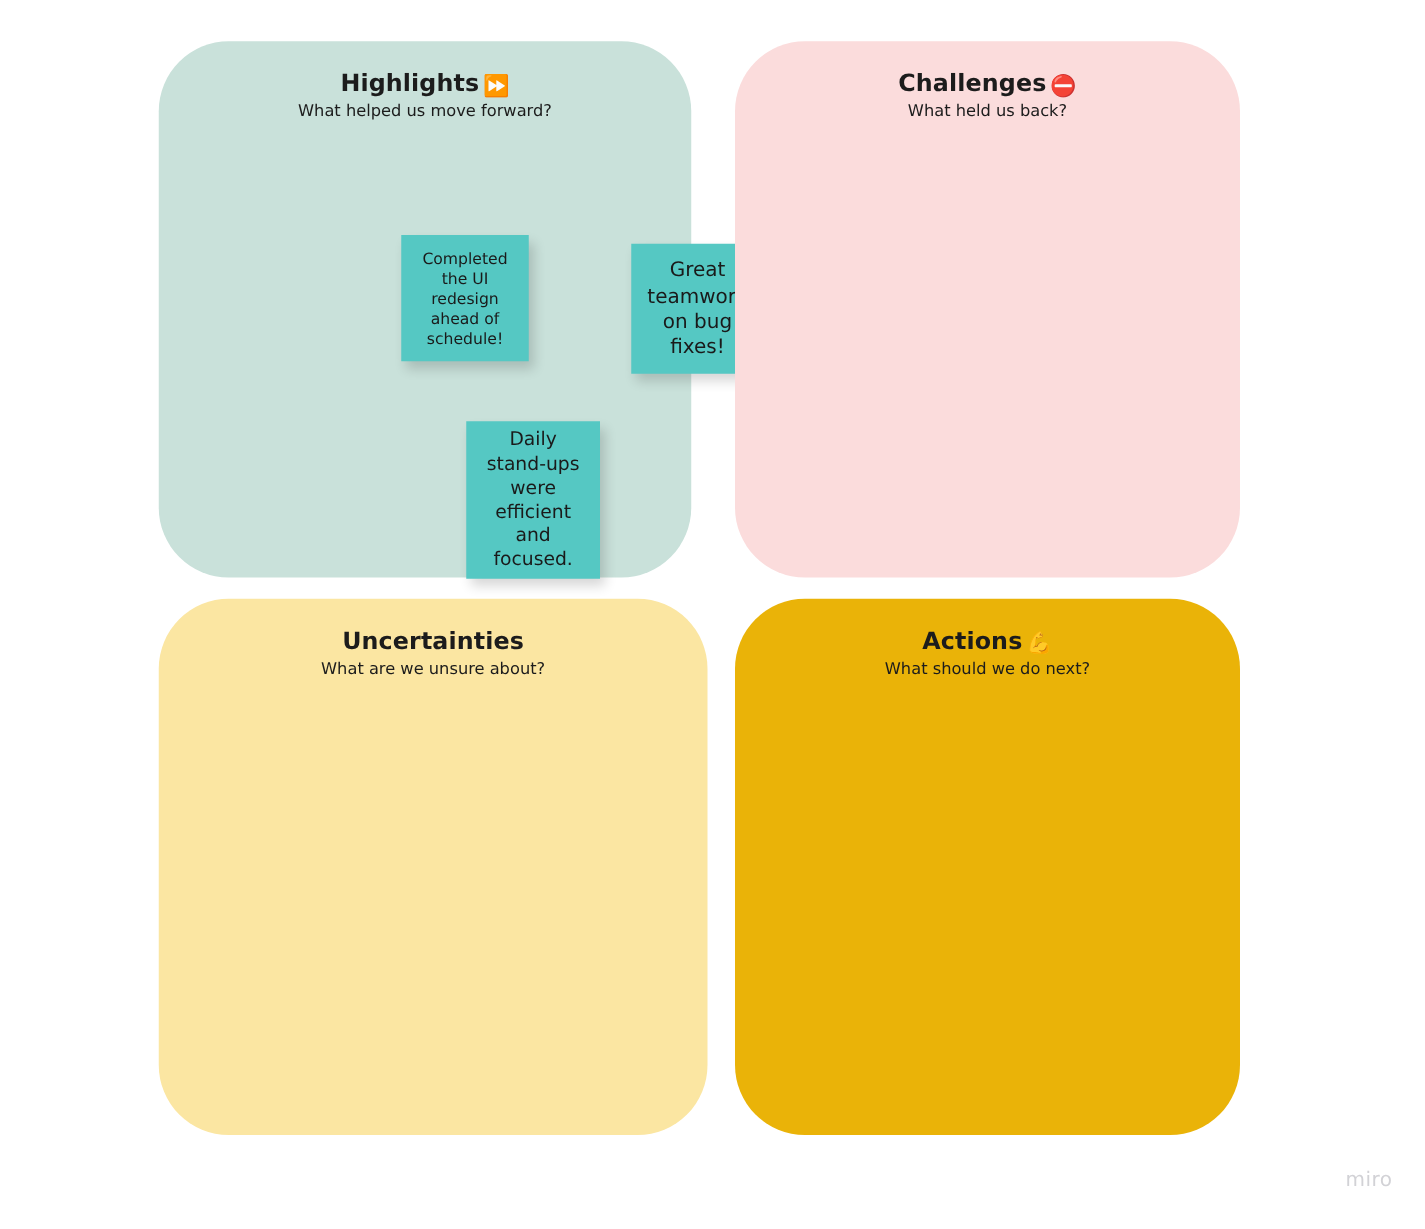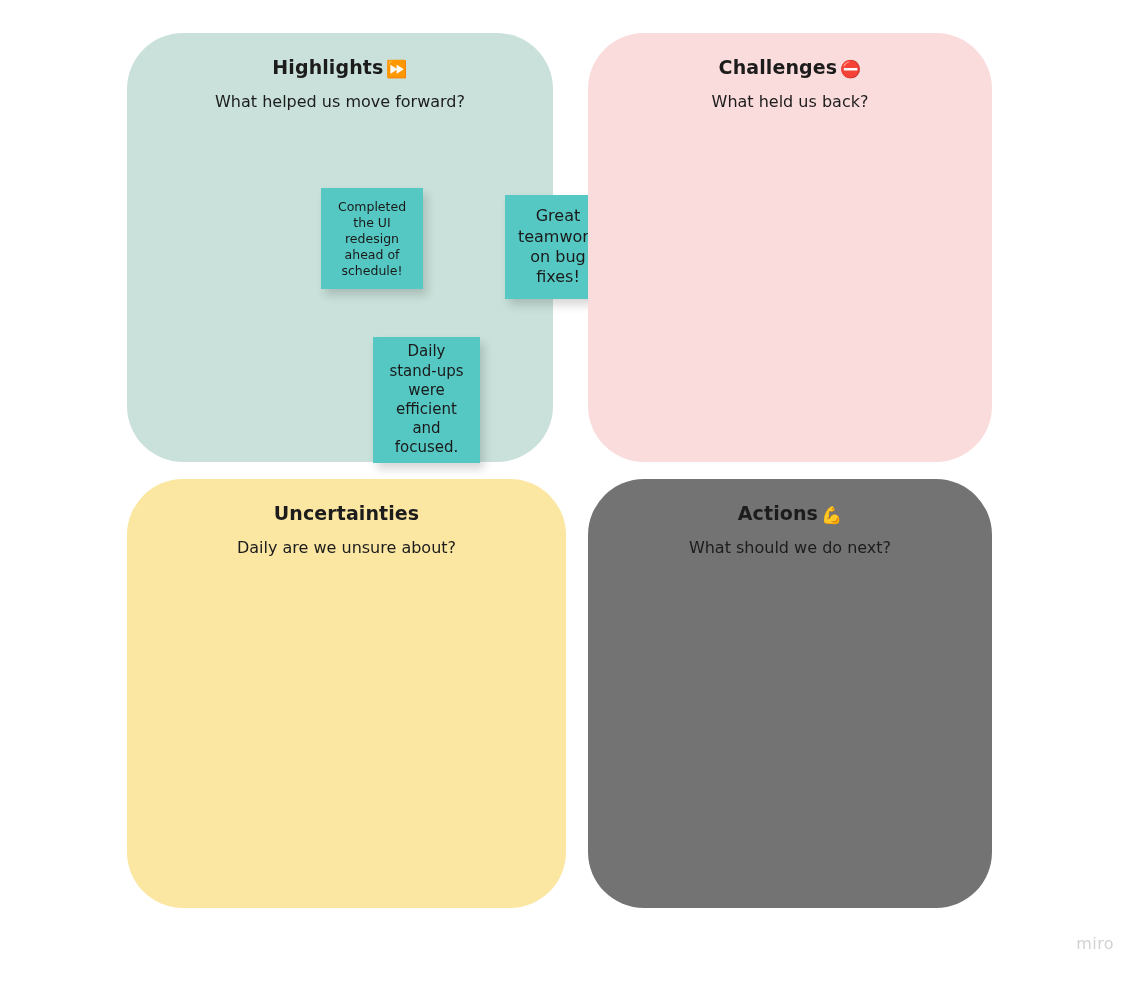--- a/index.html
+++ b/index.html
@@ -37,31 +37,31 @@
     color: #1c1c1c;
     line-height: 1.3;
     letter-spacing: 0.1px;
   }
   .q-emoji {
     font-size: 17px;
     vertical-align: -1px;
     margin-left: 3px;
   }
   .q-sub {
-    font-size: 16px;
+    font-size: 13px;
     font-weight: normal;
     color: #1c1c1c;
     line-height: 1.35;
-    margin-top: 11px;
+    margin-top: 1px;
   }
   
   #q-highlights   { left: 127px; top: 33px;  width: 426px; height: 429px; background: #c9e1da; }
   #q-challenges   { left: 588px; top: 33px;  width: 404px; height: 429px; background: #fbdcdc; }
   #q-uncertainties{ left: 127px; top: 479px; width: 439px; height: 429px; background: #fbe6a2; }
-  #q-actions      { left: 588px; top: 479px; width: 404px; height: 429px; background: #737373; }
+  #q-actions      { left: 588px; top: 479px; width: 404px; height: 429px; background: #eab308; }
 
   .note {
     position: absolute;
     display: flex;
     align-items: center;
     justify-content: center;
     text-align: center;
     padding: 8px 9px;
     box-sizing: border-box;
     line-height: 1.28;
@@ -117,21 +117,21 @@
       <div class="q-sub">What held us back?</div>
     </div>
 
   </div>
 
   <div class="quadrant" id="q-uncertainties">
     <div class="q-head">
       <div class="q-title">
         <span>Uncertainties</span>
       </div>
-      <div class="q-sub">Daily are we unsure about?</div>
+      <div class="q-sub">What are we unsure about?</div>
     </div>
 
   </div>
 
   <div class="quadrant" id="q-actions">
     <div class="q-head">
       <div class="q-title">
         <span>Actions</span><span class="q-emoji">💪</span>
       </div>
       <div class="q-sub">What should we do next?</div>

